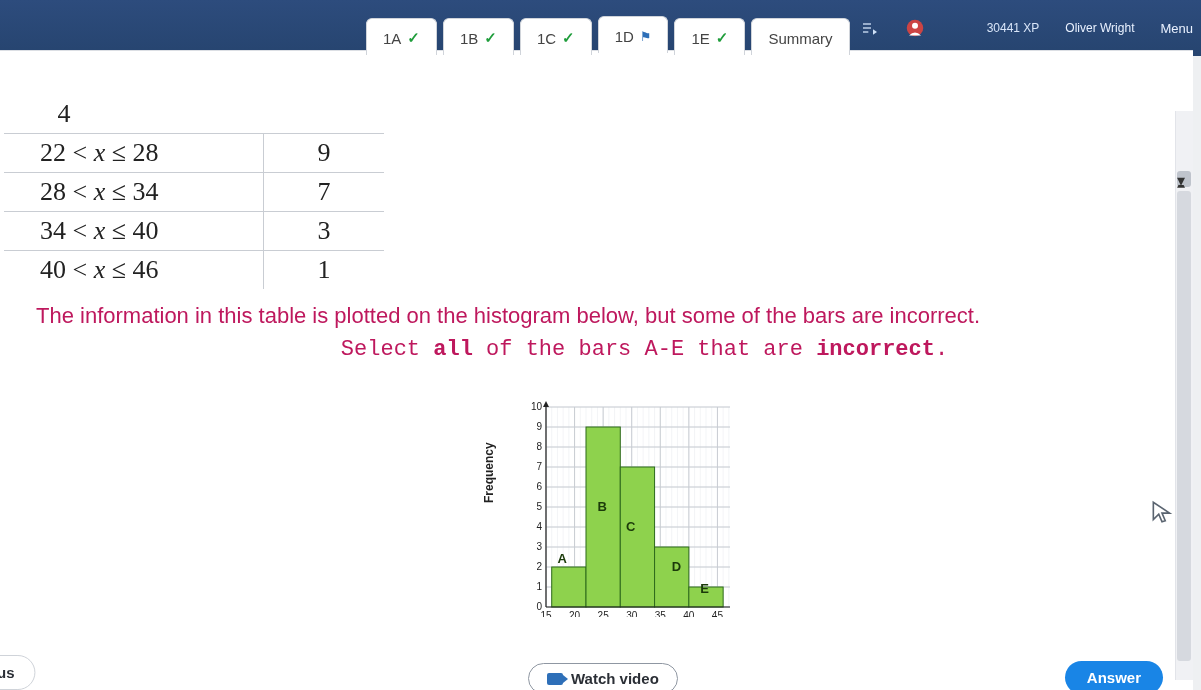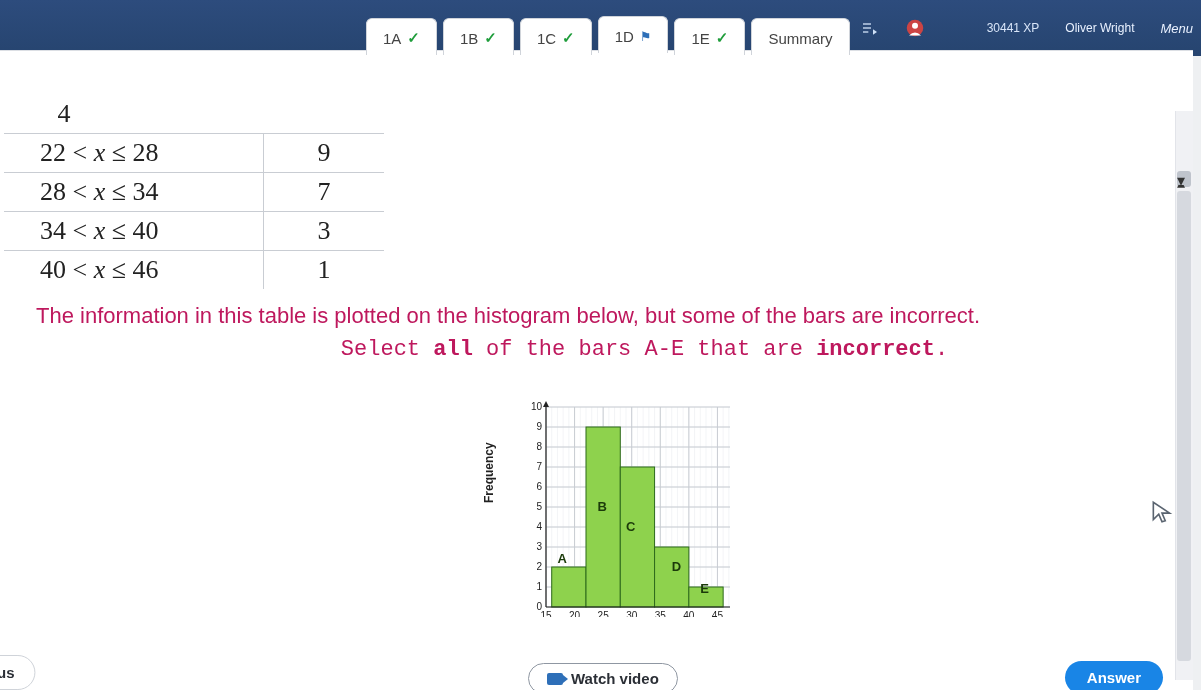--- a/index.html
+++ b/index.html
@@ -15,21 +15,21 @@
     .topbar {
       position:absolute; top:0; left:0; right:0; height:56px;
       background: linear-gradient(#2d4c7d,#26446f);
       display:flex; align-items:center; justify-content:flex-end;
       padding-right:8px; gap:26px;
       color:#cfe0f6; font-size:12px;
     }
     .topbar .icon-btn { width:20px; height:20px; display:flex;align-items:center;justify-content:center;color:#cfe0f6; }
     .topbar .xp { font-size:12px; color:#d8e5f8;}
     .topbar .user { font-size:12px; color:#e9f1ff; }
-    .topbar .menu { font-size:13px; color:#e9f1ff;font-style:italic; }
+    .topbar .menu { font-size:13px; color:#e9f1ff; }
     svg { display:block; }
     
     .tabs {
       position:absolute; top:18px; left:366px;
       display:flex; gap:6px;
       z-index:5;
       justify-content:space-between;
     }
     .tab {
       background:#fff;

